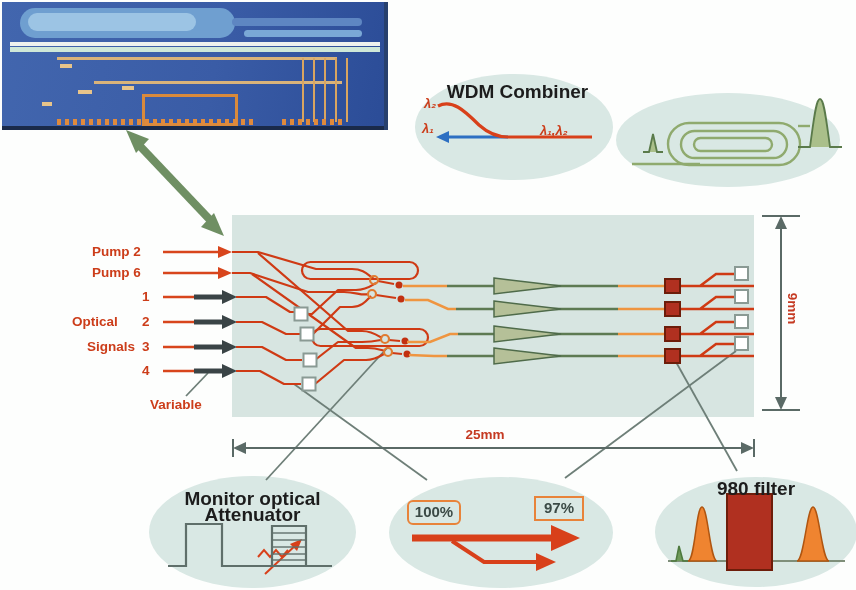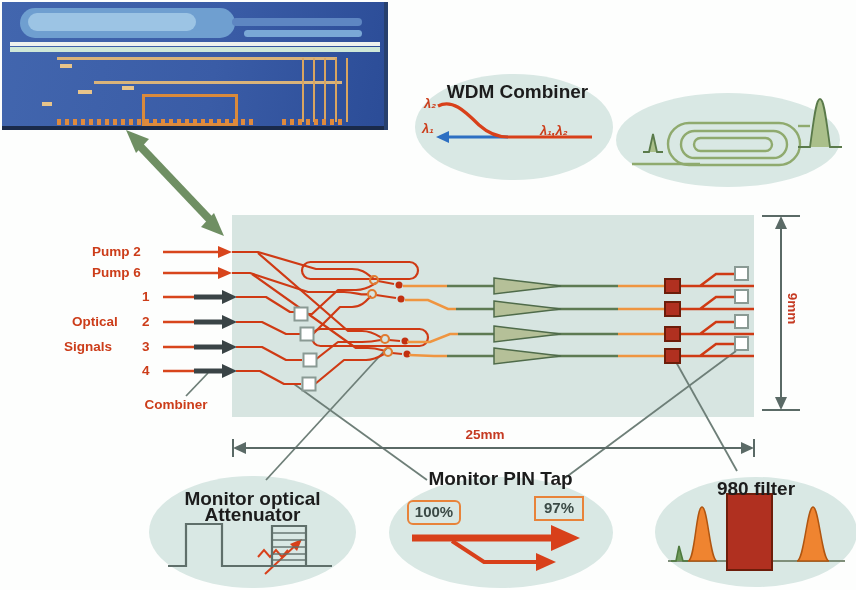--- a/index.html
+++ b/index.html
@@ -256,38 +256,37 @@
       <path d="M671,561 H676 L679,546 L683,561 H688" fill="#6f9a5a" stroke="#4e7a3e" stroke-width="1.6"></path>
       <path d="M688,561 C695,561 696,507 702,507 C708,507 710,561 717,561 Z" fill="#ef8430" stroke="#b05510" stroke-width="1.5"></path>
       <rect x="727" y="494" width="45" height="76" fill="#b03020" stroke="#6d1d0a" stroke-width="2"></rect>
       <path d="M797,561 C804,561 807,507 813,507 C819,507 822,561 829,561 Z" fill="#ef8430" stroke="#b05510" stroke-width="1.5"></path>
     </g>
   </svg>
 
   <span class="lbl right" style="left:92px;top:244px;width:68px;">Pump 2</span>
   <span class="lbl right" style="left:92px;top:265px;width:68px;">Pump 6</span>
   <span class="lbl right" style="left:72px;top:314px;width:68px;">Optical</span>
-  <span class="lbl right" style="left:64px;top:339px;width:68px;">Signals</span>
+  <span class="lbl right" style="left:87px;top:339px;width:68px;">Signals</span>
   <span class="lbl right" style="left:142px;top:289px;width:14px;">1</span>
   <span class="lbl right" style="left:142px;top:314px;width:14px;">2</span>
   <span class="lbl right" style="left:142px;top:339px;width:14px;">3</span>
   <span class="lbl right" style="left:142px;top:363px;width:14px;">4</span>
-  <span class="lbl center" style="left:138px;top:397px;width:76px;">Combiner</span>
+  <span class="lbl center" style="left:138px;top:397px;width:76px;">Variable</span>
 
   <span class="dimtxt" style="left:458px;top:427px;width:54px;">25mm</span>
   <span class="dimtxt" style="left:772px;top:301px;width:40px;transform:rotate(90deg);">9mm</span>
 
   <span class="otitle" style="left:440px;top:84px;width:155px;">WDM Combiner</span>
   <span class="lam" style="left:424px;top:96px;">λ₂</span>
   <span class="lam" style="left:422px;top:121px;">λ₁</span>
   <span class="lam" style="left:540px;top:104px;margin-top:19px;">λ₁,λ₂</span>
 
 
   <span class="otitle" style="left:170px;top:491px;width:165px;">Monitor optical</span>
   <span class="otitle" style="left:170px;top:507px;width:165px;">Attenuator</span>
 
-  <span class="otitle" style="left:418px;top:471px;width:165px;">Monitor PIN Tap</span>
   <span class="pctbox" style="left:407px;top:500px;width:50px;height:21px;border-radius:6px;">100%</span>
   <span class="pctbox" style="left:534px;top:496px;width:46px;height:21px;">97%</span>
 
   <span class="otitle" style="left:700px;top:481px;width:112px;">980 filter</span>
 
 </div>
 
 </body></html>

